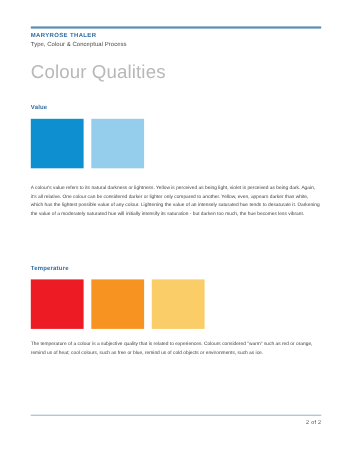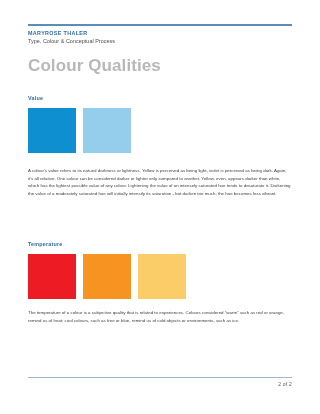--- a/index.html
+++ b/index.html
@@ -59,21 +59,21 @@
     letter-spacing: 0.05px;
   }
 
   
   .doc-title {
     position: absolute;
     left: 28px;
     top: 56px;
     margin: 0;
     font-size: 17px;
-    font-weight: bold;
+    font-weight: normal;
     color: #b8b8b8;
     letter-spacing: 0.1px;
     line-height: 20px;
   }
 
   
   .section {
     position: absolute;
     left: 28px;
     width: 264px;

